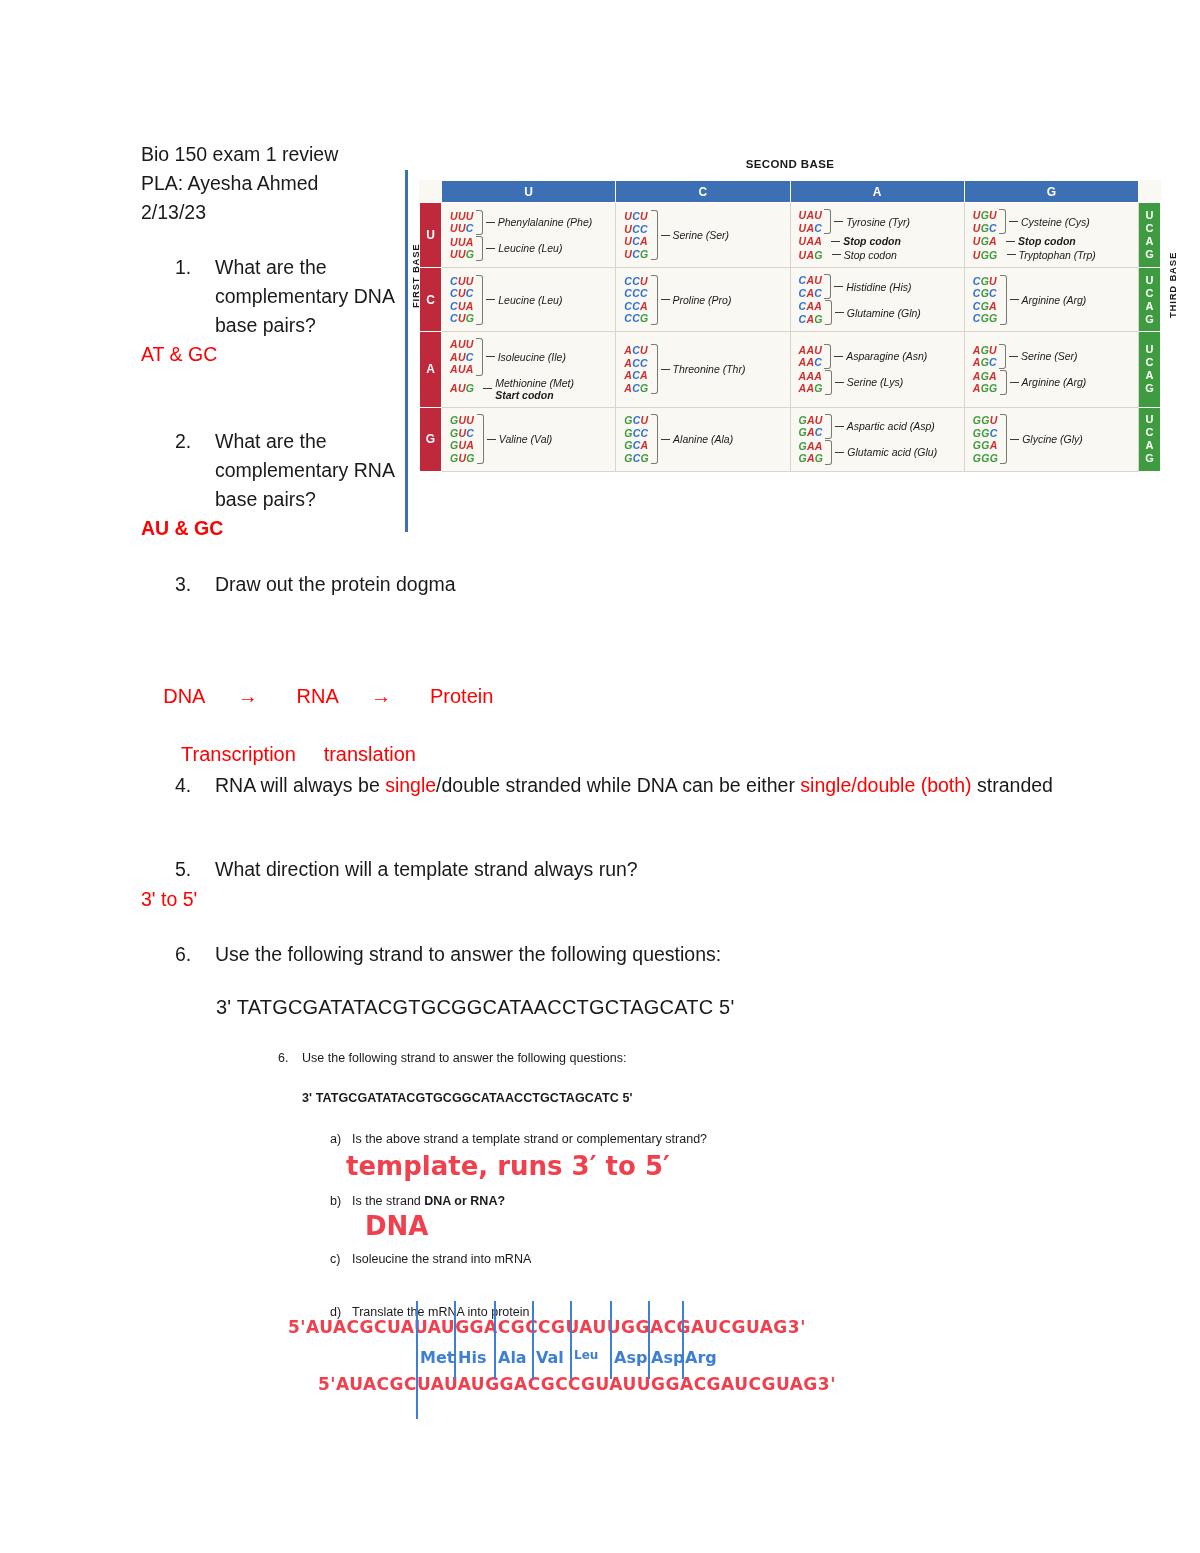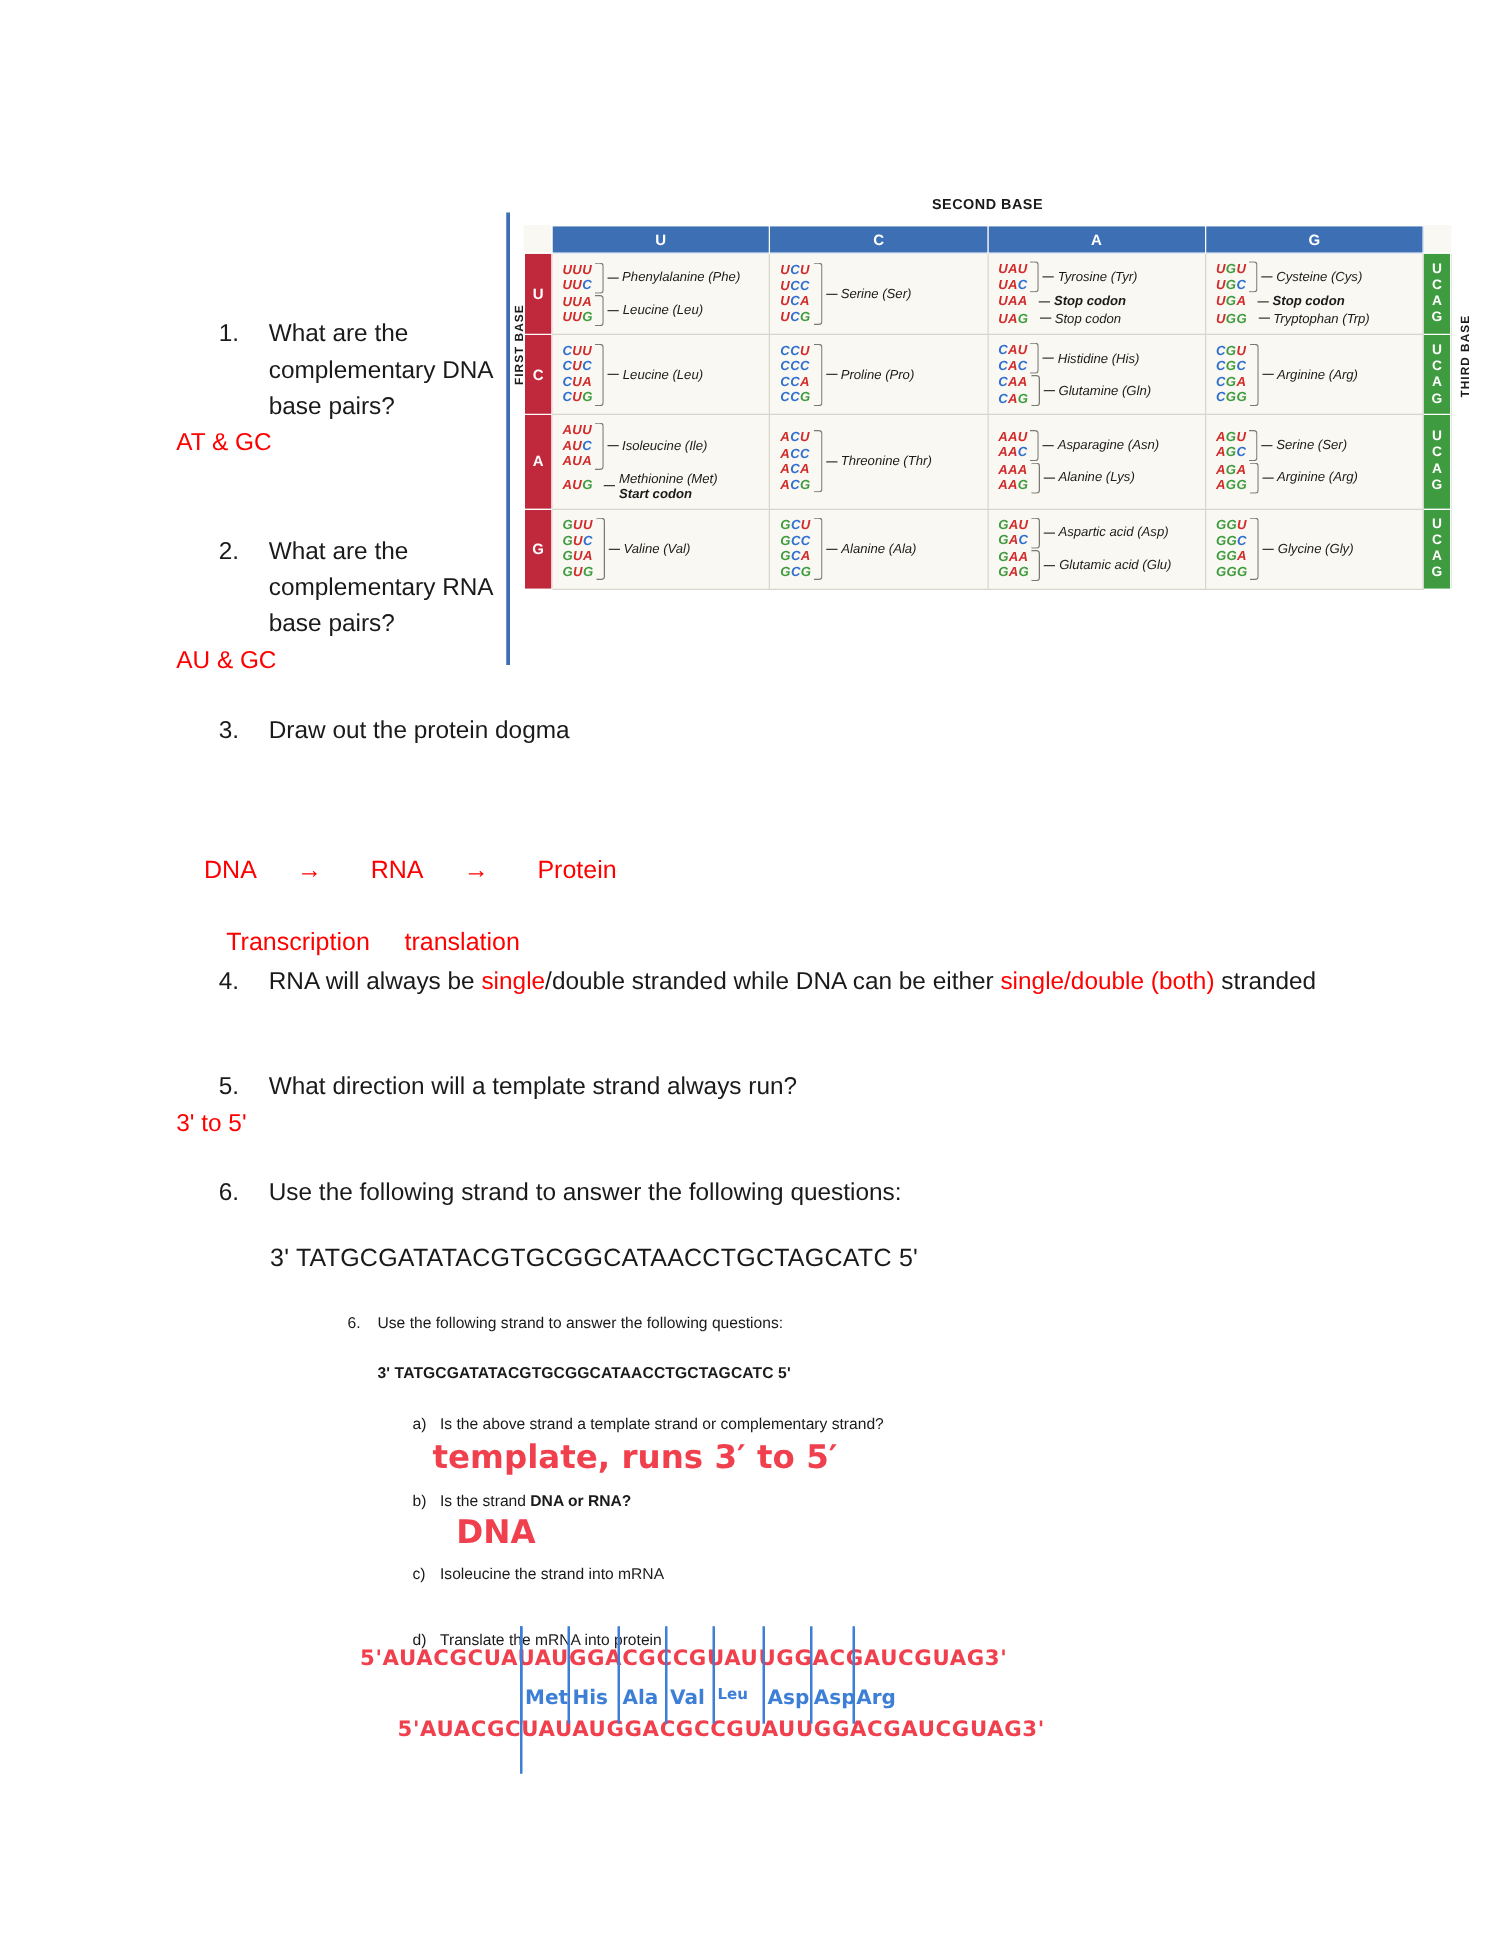--- a/index.html
+++ b/index.html
@@ -154,32 +154,37 @@
   .tick {
     position:absolute; width:2px; background:#3d7fd6;
   }
   .seqmono { font-family:"DejaVu Sans", sans-serif; letter-spacing:.5px;margin-top:46px; }
 </style>
 </head>
 <body>
 
 <div class="doc">
 
+  <div class="headblock">
+    <div>Bio 150 exam 1 review</div>
+    <div>PLA: Ayesha Ahmed</div>
+    <div>2/13/23</div>
+  </div>
 
   <div style="position:absolute;left:175px;top:253px;width:230px;font-size:19.5px;line-height:29px;color:#1a1a1a;">
     <span style="position:absolute;left:0;top:0;">1.</span>
     <span style="display:block;padding-left:40px;">What are the complementary DNA base pairs?</span>
   </div>
   <div class="ans-left" style="top:340px;">AT &amp; GC</div>
 
   <div style="position:absolute;left:175px;top:427px;width:230px;font-size:19.5px;line-height:29px;color:#1a1a1a;">
     <span style="position:absolute;left:0;top:0;">2.</span>
     <span style="display:block;padding-left:40px;">What are the complementary RNA base pairs?</span>
   </div>
-  <div class="ans-left" style="top:514px;">AU &amp; GC</div>
+  <div class="ans-left" style="top:514px;font-weight:bold;">AU &amp; GC</div>
 
   <div style="position:absolute;left:175px;top:570px;width:700px;font-size:19.5px;line-height:29px;color:#1a1a1a;">
     <span style="position:absolute;left:0;top:0;">3.</span>
     <span style="display:block;padding-left:40px;">Draw out the protein dogma</span>
   </div>
 
   <div class="dogma">
     <span>DNA      →       RNA      →       Protein</span>
     <span class="l2">Transcription     translation</span>
   </div>
@@ -428,21 +433,21 @@
                 <div class="dash"></div>
                 <div class="aa">Asparagine (Asn)</div>
               </div>
               <div class="grp">
                 <div class="codons">
                   <div><span class="nA">A</span><span class="nA">A</span><span class="nA">A</span></div>
                   <div><span class="nA">A</span><span class="nA">A</span><span class="nG">G</span></div>
                 </div>
                 <div class="brace"></div>
                 <div class="dash"></div>
-                <div class="aa">Alanine (Lys)</div>
+                <div class="aa">Serine (Lys)</div>
               </div>
             </td>
             <td class="cell">
               <div class="grp">
                 <div class="codons">
                   <div><span class="nA">A</span><span class="nG">G</span><span class="nU">U</span></div>
                   <div><span class="nA">A</span><span class="nG">G</span><span class="nC">C</span></div>
                 </div>
                 <div class="brace"></div>
                 <div class="dash"></div>

